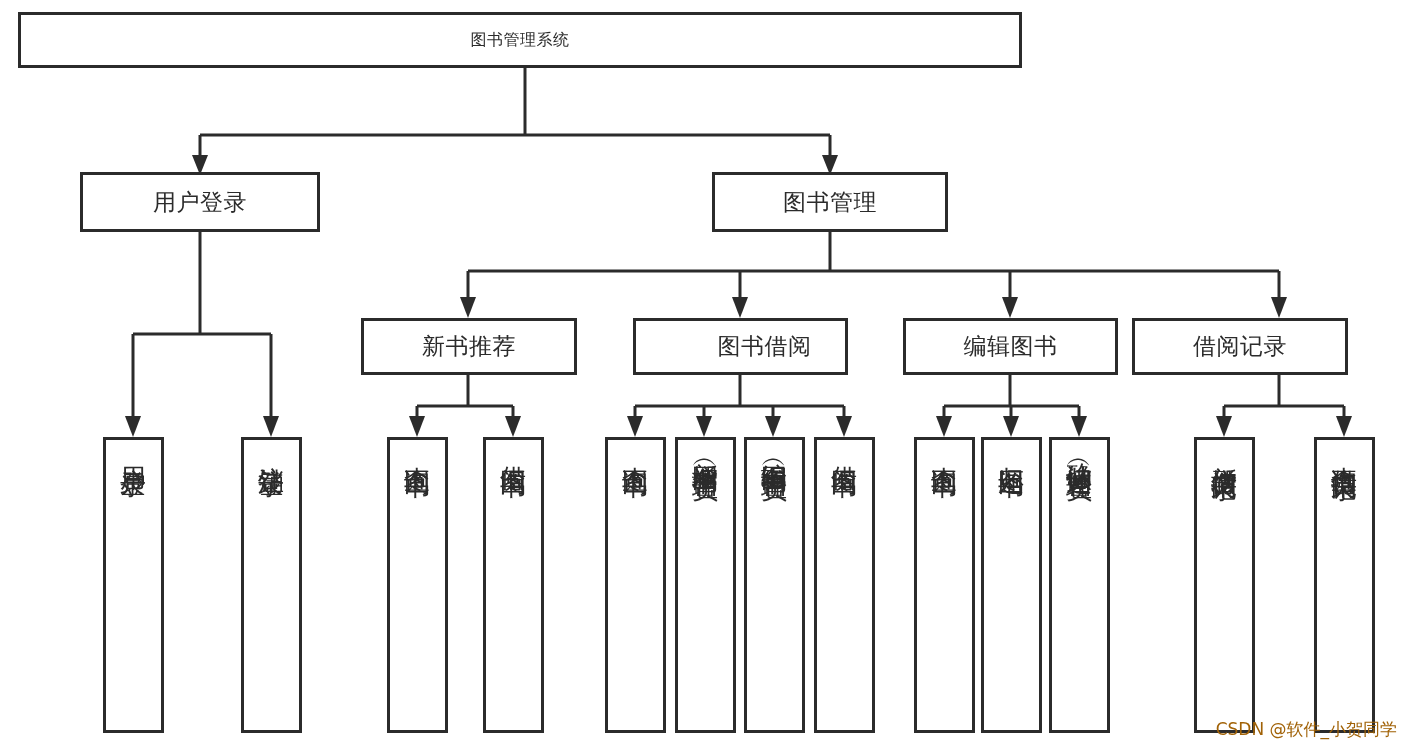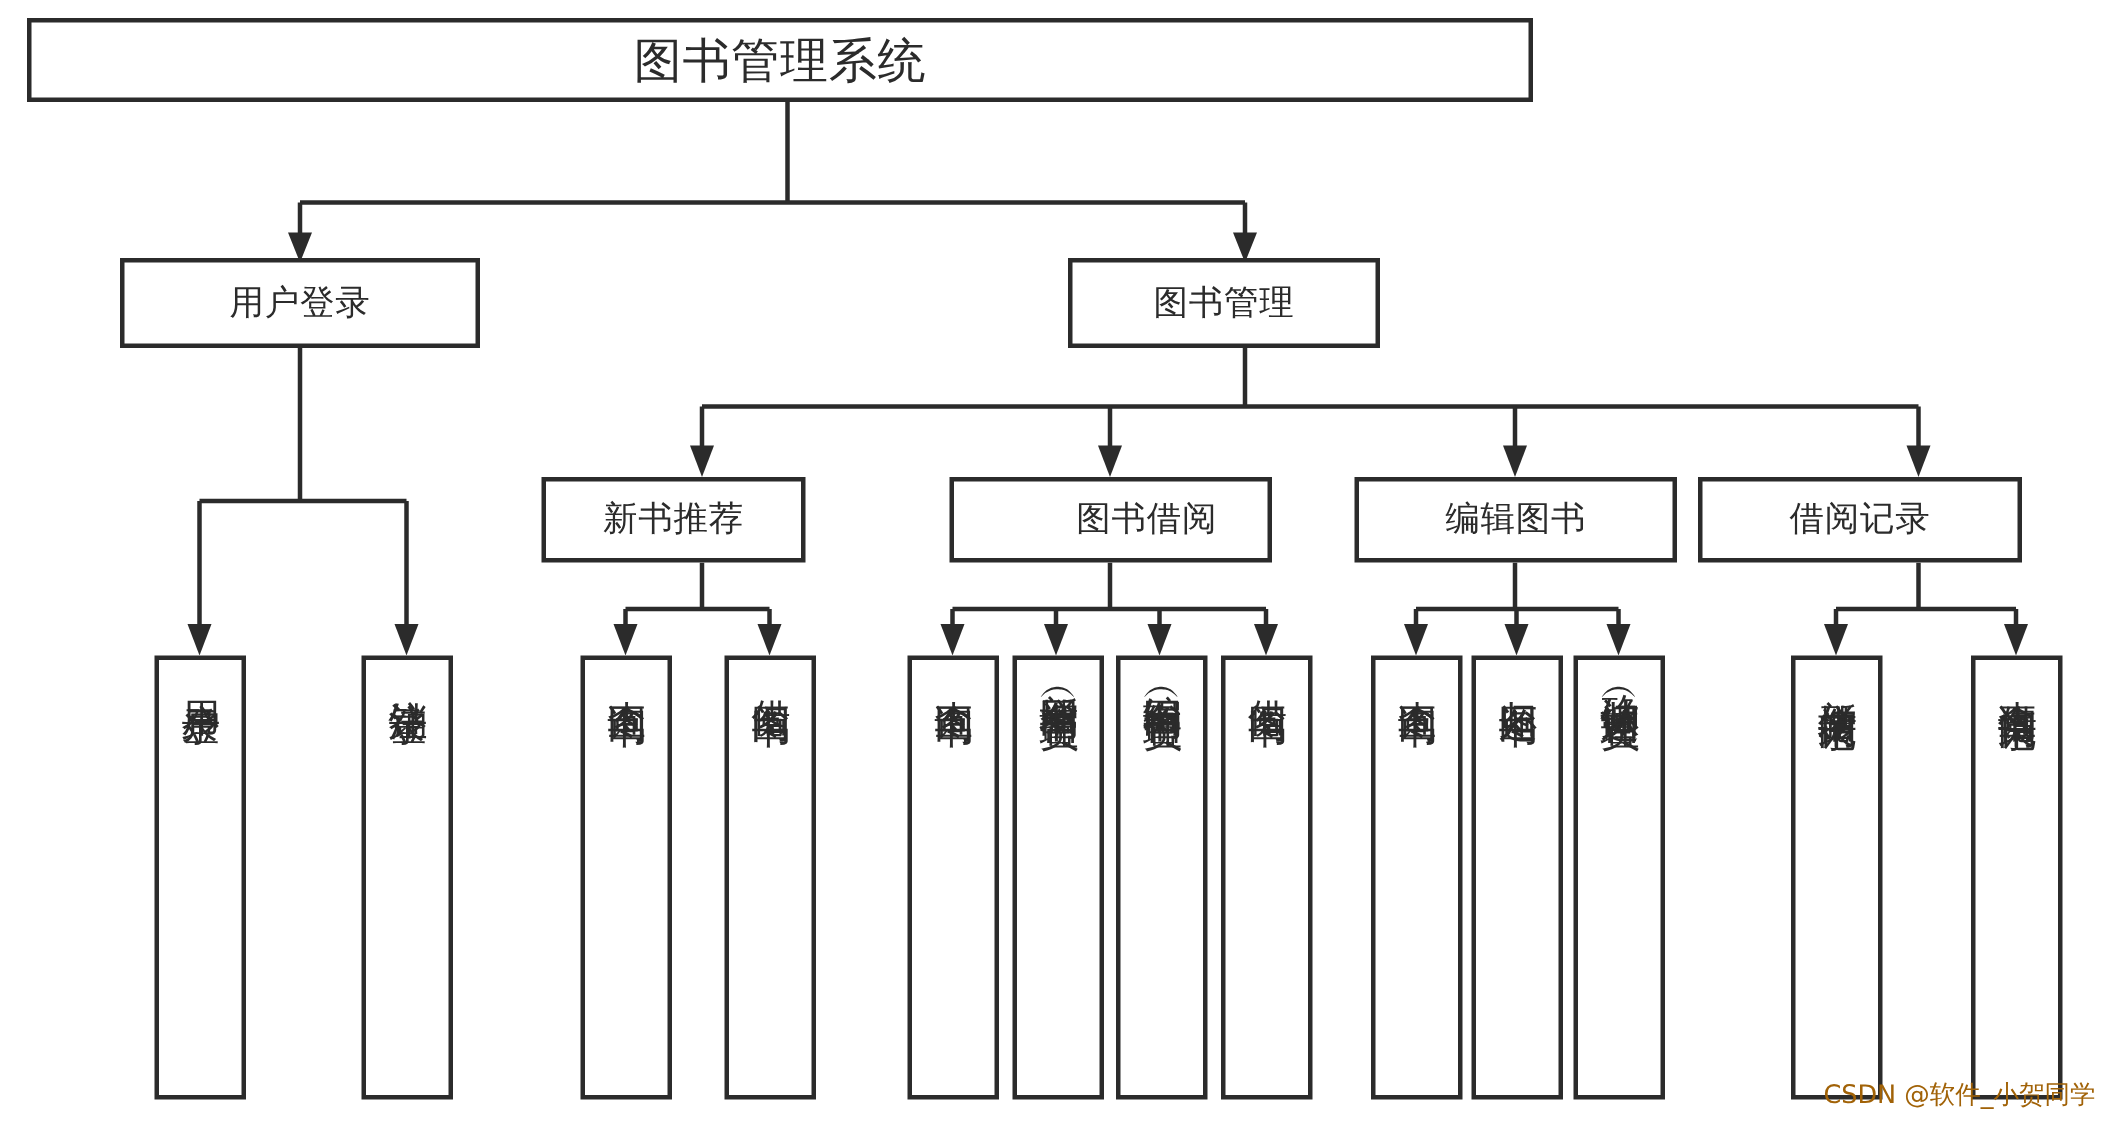--- a/index.html
+++ b/index.html
@@ -47,21 +47,21 @@
     color: #2b2b2b;
   }
   .node-label {
     font-size: 23px;
     line-height: 1.15;
     letter-spacing: 0.5px;
     white-space: nowrap;
   }
   
   .node.root .node-label {
-    font-size: 32px;
+    font-size: 16px;
   }
   
   .node.leaf {
     align-items: flex-start;
     justify-content: center;
     padding-top: 6px;
   }
   .node.leaf .node-label {
     writing-mode: vertical-rl;
     text-orientation: upright;
@@ -154,25 +154,25 @@
     <polygon points="1336,416 1352,416 1344,437"></polygon>
   </svg>
 
   <div class="node root" style="left:18px; top:12px; width:1004px; height:56px;">
     <span class="node-label">图书管理系统</span>
   </div>
 
   <div class="node" style="left:80px; top:172px; width:240px; height:60px;">
     <span class="node-label">用户登录</span>
   </div>
-  <div class="node" style="left:712px; top:172px; width:208px; height:60px;">
+  <div class="node" style="left:712px; top:172px; width:236px; height:60px;">
     <span class="node-label">图书管理</span>
   </div>
 
-  <div class="node" style="left:361px; top:318px; width:176px; height:57px;">
+  <div class="node" style="left:361px; top:318px; width:216px; height:57px;">
     <span class="node-label">新书推荐</span>
   </div>
   <div class="node" style="left:633px; top:318px; width:215px; height:57px;padding-left:48px;">
     <span class="node-label">图书借阅</span>
   </div>
   <div class="node" style="left:903px; top:318px; width:215px; height:57px;">
     <span class="node-label">编辑图书</span>
   </div>
   <div class="node" style="left:1132px; top:318px; width:216px; height:57px;">
     <span class="node-label">借阅记录</span>

